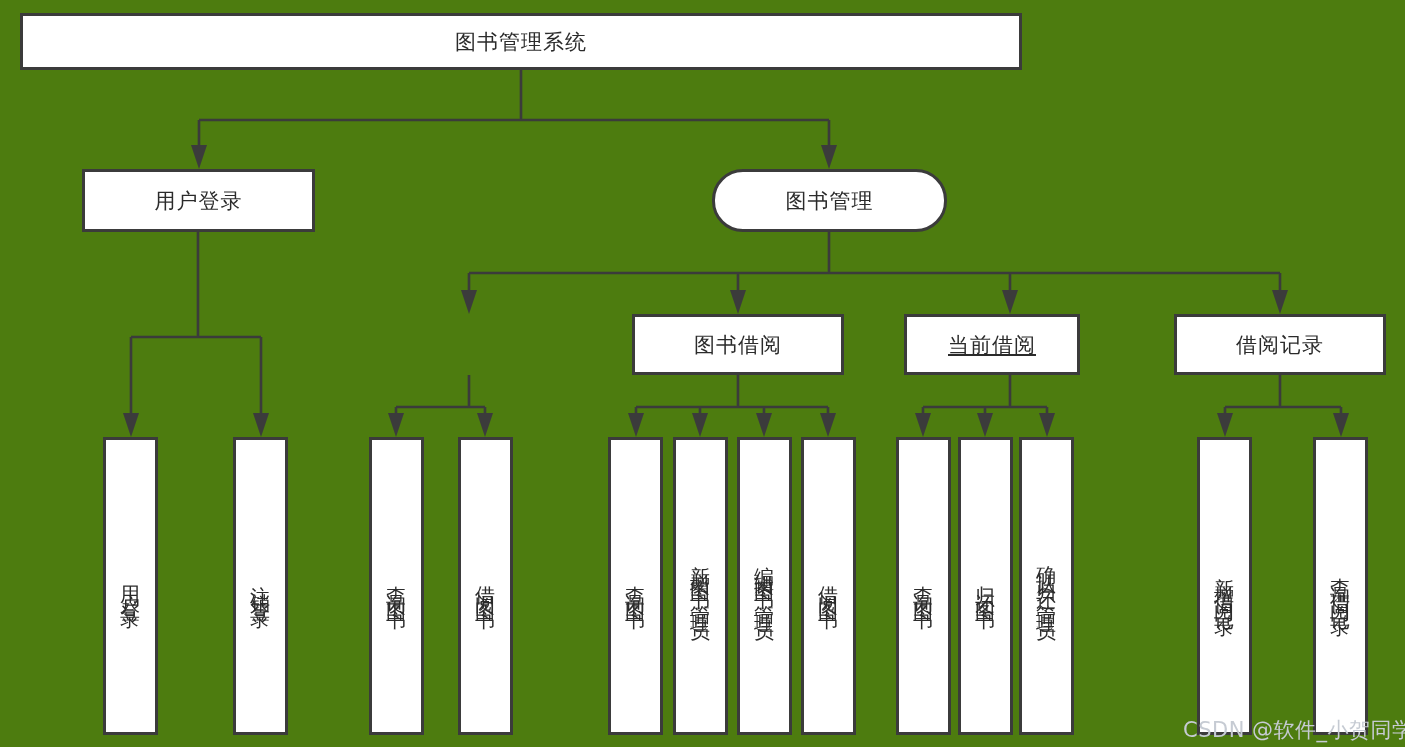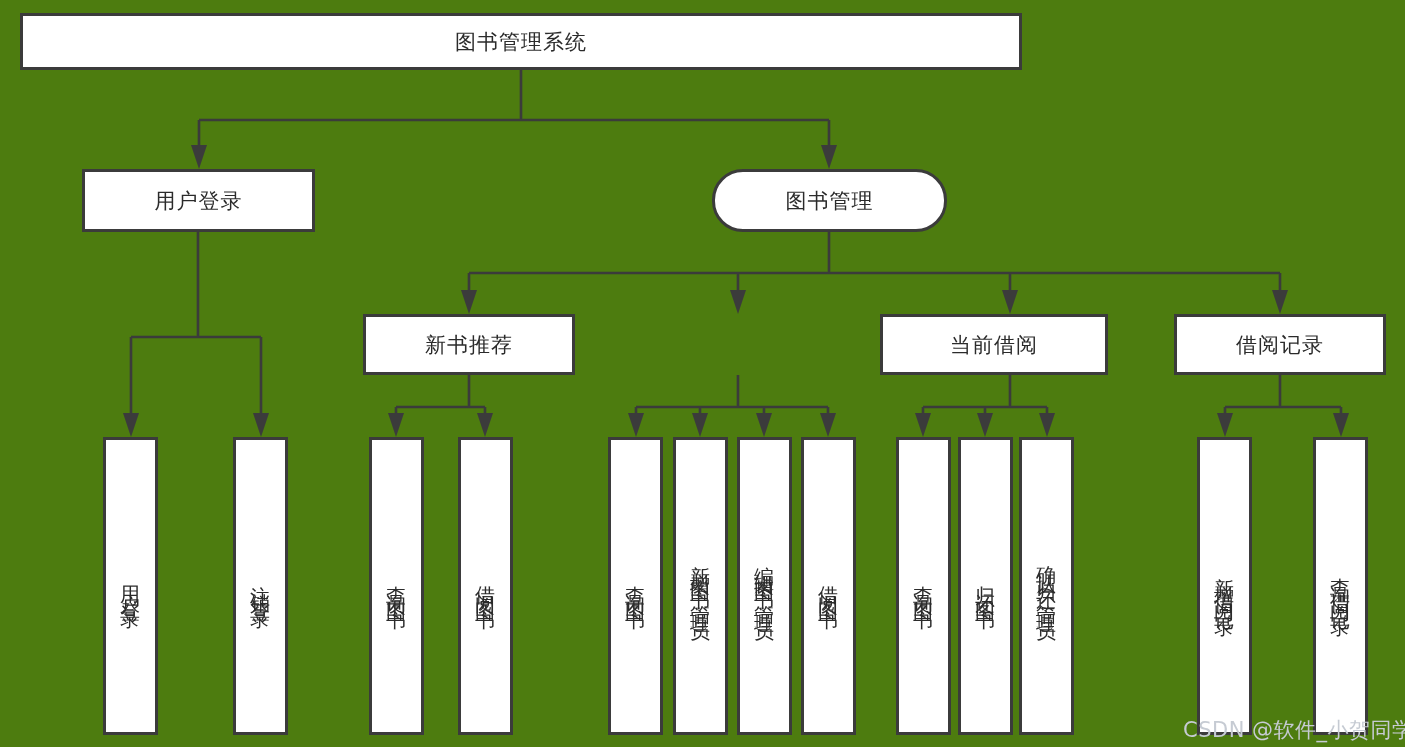--- a/index.html
+++ b/index.html
@@ -35,21 +35,21 @@
     white-space: nowrap;
   }
   
   .n-root  { left: 20px;  top: 13px;  width: 1002px; height: 57px; }
   
   .n-login { left: 82px;  top: 169px; width: 233px; height: 63px; }
   .n-mgmt  { left: 712px; top: 169px; width: 235px; height: 63px; border-radius: 31px; }
   
   .n-rec   { left: 363px;  top: 314px; width: 212px; height: 61px; }
   .n-bor   { left: 632px;  top: 314px; width: 212px; height: 61px; }
-  .n-cur   { left: 880px;  top: 314px; width: 228px; height: 61px; }
+  .n-cur   { left: 904px;  top: 314px; width: 176px; height: 61px; text-decoration: underline; }
   .n-hist  { left: 1174px; top: 314px; width: 212px; height: 61px; }
   
   .leaf { top: 437px; width: 55px; height: 298px; }
   .l-a1 { left: 103px; }  .l-a2 { left: 233px; }
   .l-b1 { left: 369px; }  .l-b2 { left: 458px; }
   .l-c1 { left: 608px; }  .l-c2 { left: 673px; }  .l-c3 { left: 737px; }  .l-c4 { left: 801px; }
   .l-d1 { left: 896px; }  .l-d2 { left: 958px; }  .l-d3 { left: 1019px; }
   .l-e1 { left: 1197px; } .l-e2 { left: 1313px; }
   .watermark {
     position: absolute; z-index: 3;
@@ -116,22 +116,22 @@
     <span>图书管理系统</span>
   </div>
 
   <div class="box n-login">
     <span>用户登录</span>
   </div>
   <div class="box n-mgmt">
     <span>图书管理</span>
   </div>
 
-  <div class="box n-rec">
-    <span>新书推荐</span>
+  <div class="box n-bor">
+    <span>图书借阅</span>
   </div>
   <div class="box n-cur">
     <span>当前借阅</span>
   </div>
   <div class="box n-hist">
     <span>借阅记录</span>
   </div>
 
   <div class="box vbox leaf l-a1">
     <span class="vtext">用户登录</span>

